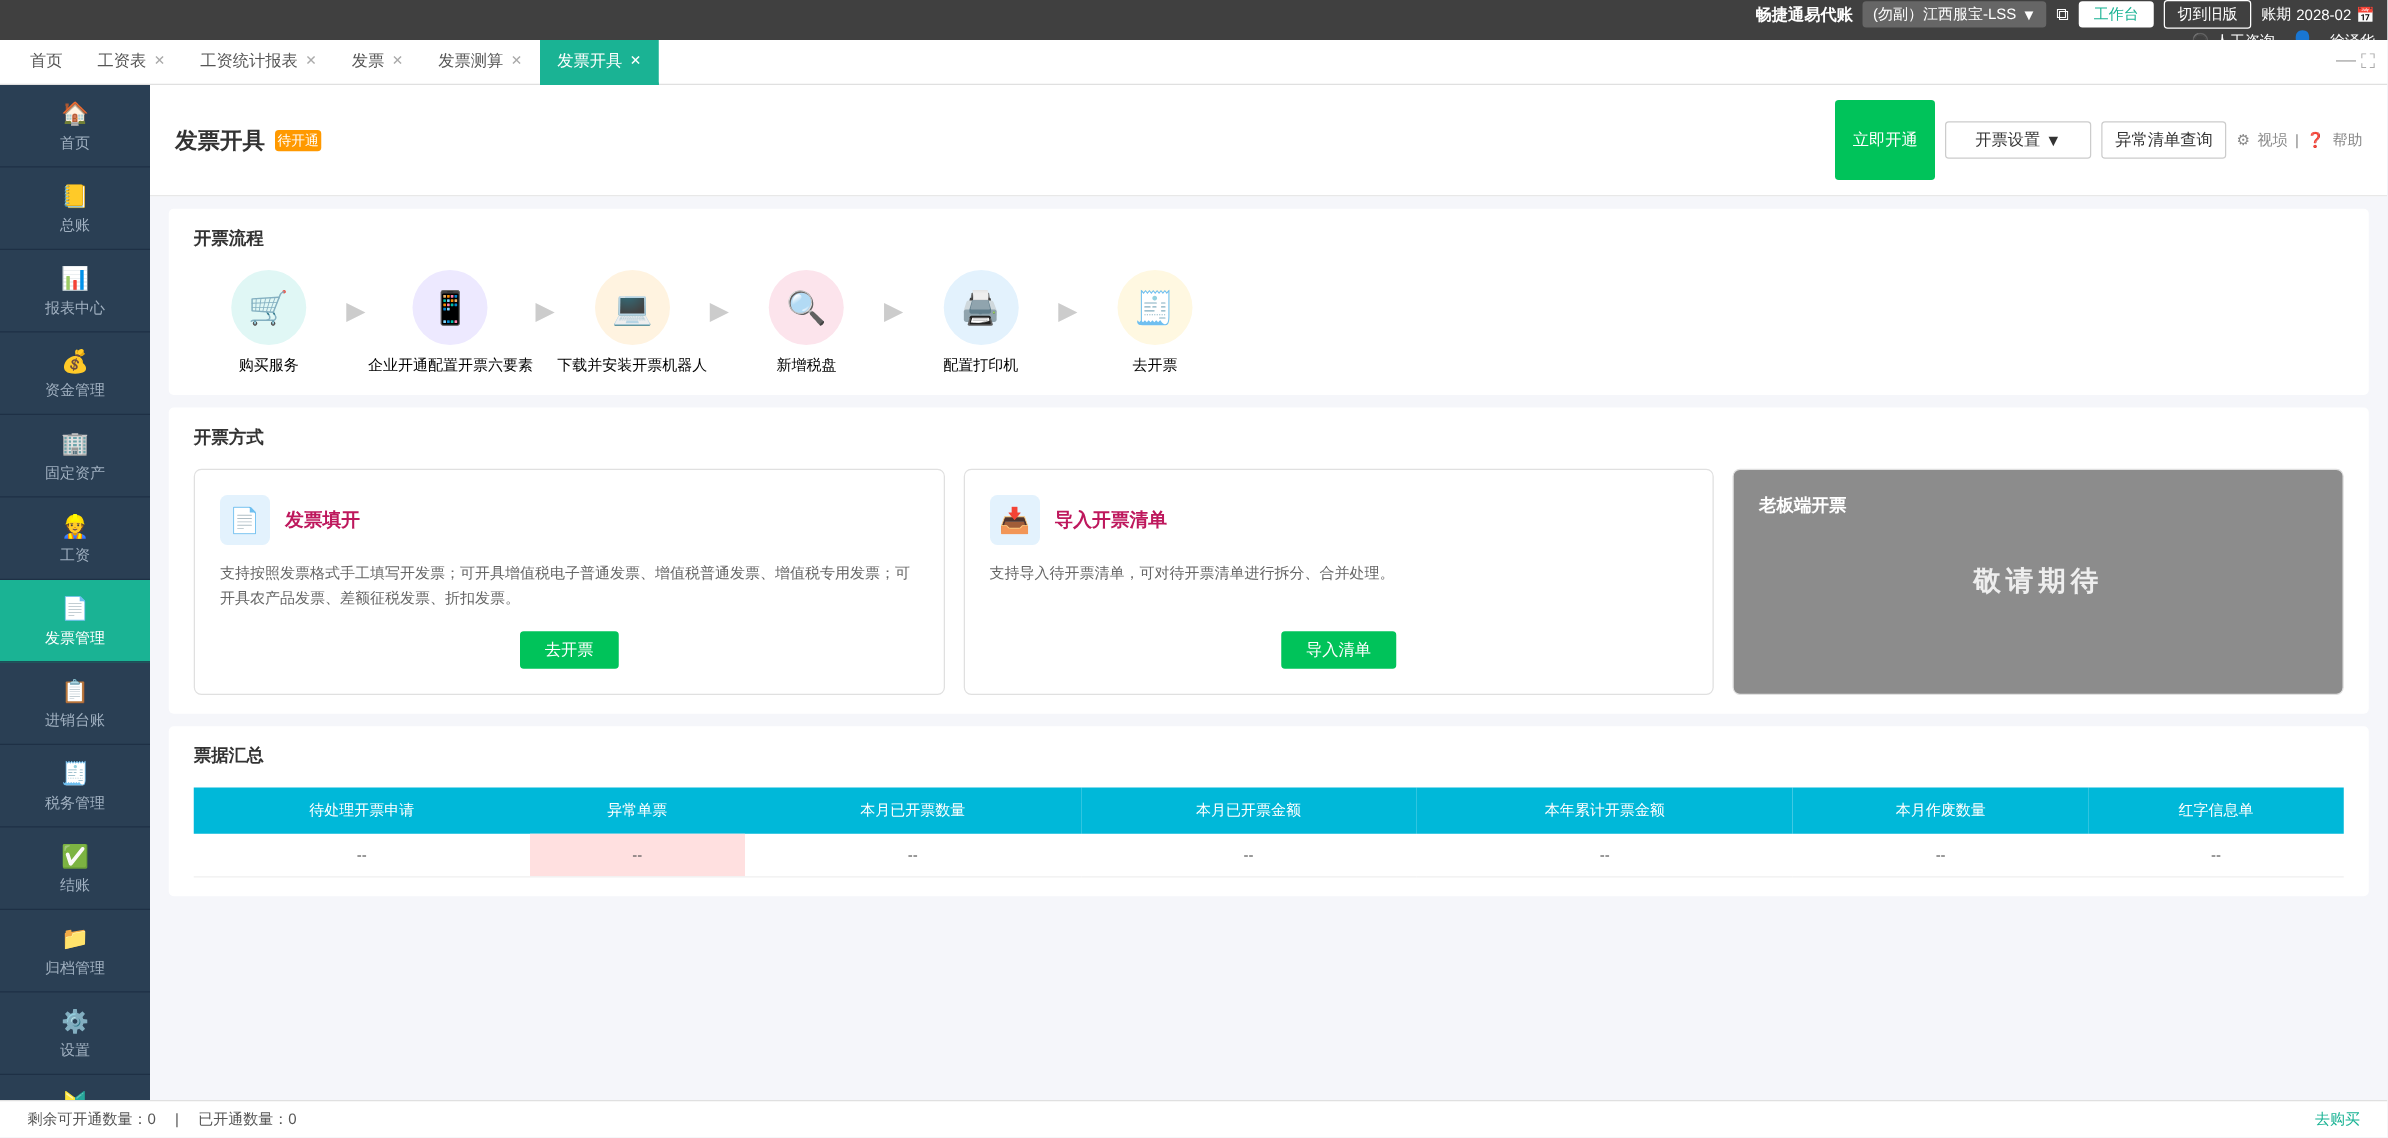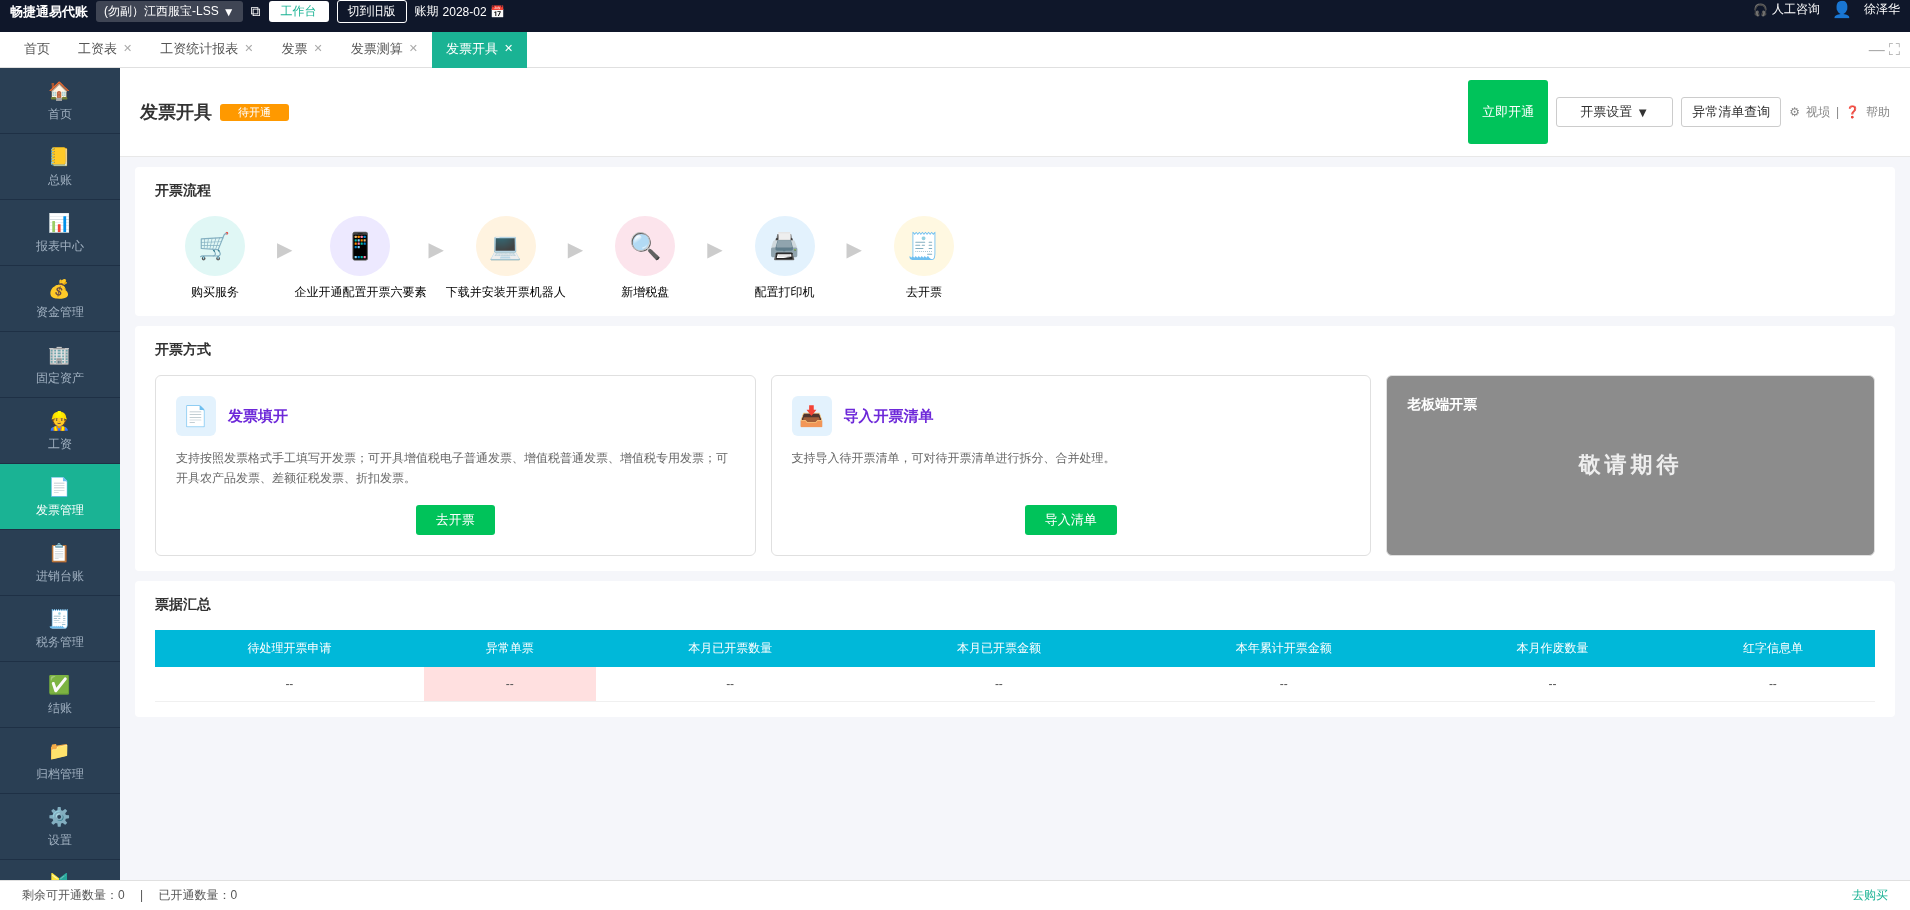--- a/index.html
+++ b/index.html
@@ -1,19 +1,19 @@
 <!DOCTYPE html>
 <html><head>
   <meta charset="utf-8">
   <style>
     * { box-sizing: border-box; margin: 0; padding: 0; }
     body { font-family: 'Microsoft YaHei', sans-serif; font-size: 12px; background: #f0f2f5; color: #333; display: flex; flex-direction: column; height: 910px; overflow: hidden; }
 
     
-    .topbar { height: 32px; background: #0f172a; display: flex; align-items: flex-start; justify-content: space-between; padding: 0 10px; color: #fff; flex-shrink: 0; }
+    .topbar { height: 32px; background: #404040; display: flex; align-items: flex-end; justify-content: space-between; padding: 0 10px; color: #fff; flex-shrink: 0; flex-direction: column; }
     .topbar-left { display: flex; align-items: center; gap: 8px; font-size: 13px; }
     .topbar-logo { font-weight: bold; font-size: 13px; }
     .topbar-company { background: rgba(255,255,255,0.2); border-radius: 3px; padding: 2px 8px; font-size: 12px; display: flex; align-items: center; gap: 4px; cursor: pointer; }
     .btn-workspace { background: #fff; color: #1ab394; border: none; border-radius: 3px; padding: 2px 12px; font-size: 12px; cursor: pointer; }
     .btn-old { background: transparent; color: #fff; border: 1px solid #fff; border-radius: 3px; padding: 2px 10px; font-size: 12px; cursor: pointer; }
     .period-label { font-size: 12px; color: #fff; display: flex; align-items: center; gap: 4px; }
     .topbar-right { display: flex; align-items: center; gap: 12px; font-size: 12px; color: #fff; }
 
     
     .nav-tabs-row { background: #fff; border-bottom: 1px solid #e0e0e0; display: flex; align-items: center; padding: 0 10px; height: 36px; flex-shrink: 0; }
@@ -30,21 +30,21 @@
     .sidebar-item.active { background: #1ab394; color: #fff; }
     .sidebar-icon { font-size: 18px; }
 
     
     .content-area { flex: 1; overflow-y: auto; background: #f5f6fa; padding: 0; display: flex; flex-direction: column; }
 
     
     .page-header { background: #fff; padding: 12px 20px 12px; display: flex; align-items: center; justify-content: space-between; border-bottom: 1px solid #e8e8e8; flex-shrink: 0; }
     .page-title-area { display: flex; align-items: center; gap: 8px; }
     .page-title { font-size: 18px; font-weight: bold; color: #333; }
-    .badge-pending { background: #ff9900; color: #fff; border-radius: 3px; padding: 1px 18px; font-size: 11px; }
+    .badge-pending { background: #ff9900; color: #fff; border-radius: 3px; padding: 1px 2px; font-size: 11px; }
     .page-header-right { display: flex; align-items: center; gap: 8px; }
     .btn-open-now { background: #00c35a; color: #fff; border: none; border-radius: 3px; padding: 23px 14px; font-size: 13px; cursor: pointer; }
     .btn-open-settings { background: #fff; color: #333; border: 1px solid #ccc; border-radius: 3px; padding: 5px 23px; font-size: 13px; cursor: pointer; display: flex; align-items: center; gap: 4px; }
     .btn-abnormal { background: #fff; color: #333; border: 1px solid #ccc; border-radius: 3px; padding: 5px 10px; font-size: 13px; cursor: pointer; }
     .header-right-icons { display: flex; align-items: center; gap: 6px; color: #888; font-size: 12px; }
 
     
     .section { background: #fff; margin: 10px 15px 0; border-radius: 4px; padding: 15px 20px; }
     .section-title { font-size: 14px; font-weight: bold; color: #333; margin-bottom: 16px; }
 
@@ -60,21 +60,21 @@
     .circle-gold { background: #fff8e1; }
     .workflow-label { font-size: 12px; color: #000000; text-align: center; }
     .workflow-arrow { color: #ccc; font-size: 20px; margin: 0 2px; align-self: center; padding-bottom: 20px; }
 
     
     .methods-row { display: flex; gap: 15px; margin-bottom: 0; }
     .method-card { flex: 1; border: 1px solid #e0e0e0; border-radius: 6px; padding: 20px; display: flex; flex-direction: column; }
     .method-card-header { display: flex; align-items: center; gap: 12px; margin-bottom: 12px; }
     .method-icon { width: 40px; height: 40px; border-radius: 6px; display: flex; align-items: center; justify-content: center; font-size: 20px; }
     .method-icon-blue { background: #e3f2fd; }
-    .method-title { font-size: 15px; font-weight: bold; color: #6d28d9; }
+    .method-title { font-size: 15px; font-weight: bold; color: #be185d; }
     .method-desc { font-size: 12px; color: #666; line-height: 1.7; flex: 1; }
     .btn-go { background: #00c35a; color: #fff; border: none; border-radius: 3px; padding: 6px 20px; font-size: 13px; cursor: pointer; align-self: center; margin-top: 16px; }
     .method-card-gray { flex: 0.8; border: 1px solid #e0e0e0; border-radius: 6px; padding: 20px; background: #8c8c8c; color: #fff; display: flex; flex-direction: column; position: relative; }
     .gray-title { font-size: 14px; font-weight: bold; margin-bottom: 10px; }
     .gray-desc { font-size: 12px; color: #ddd; line-height: 1.7; }
     .gray-overlay { position: absolute; inset: 0; display: flex; align-items: center; justify-content: center; border-radius: 6px; }
     .gray-overlay-text { font-size: 22px; font-weight: bold; color: rgba(255,255,255,0.85); letter-spacing: 4px; }
 
     
     .summary-table { width: 100%; border-collapse: collapse; margin-top: 8px; }

